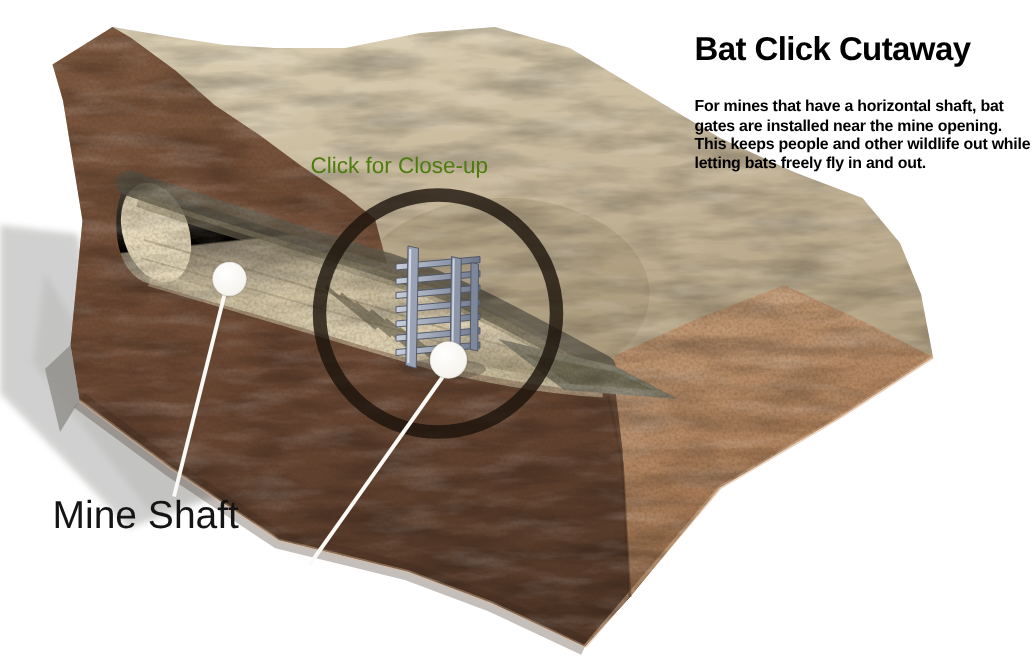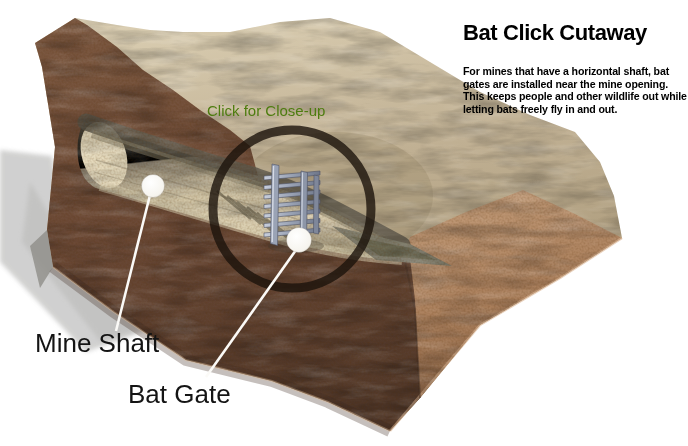--- a/index.html
+++ b/index.html
@@ -163,14 +163,13 @@
     <line x1="296" y1="250" x2="206" y2="377" stroke="#fbfaf7" stroke-width="2.6"></line>
 
     <circle cx="153" cy="186" r="11.5" fill="url(#dotGrad)" stroke="rgba(60,50,40,0.15)"></circle>
     <circle cx="299" cy="240" r="12.5" fill="url(#dotGrad)" stroke="rgba(60,50,40,0.15)"></circle>
   </svg>
 
   <div class="txt title">Bat Click Cutaway</div>
   <div class="txt desc">For mines that have a horizontal shaft, bat gates are installed near the mine opening. This keeps people and other wildlife out while letting bats freely fly in and out.</div>
   <div class="txt hint">Click for Close-up</div>
   <div class="txt callout-label label-mine">Mine Shaft</div>
-  <div class="txt callout-label label-bat">Bat Gate</div>
 </div>
 
 </body></html>

